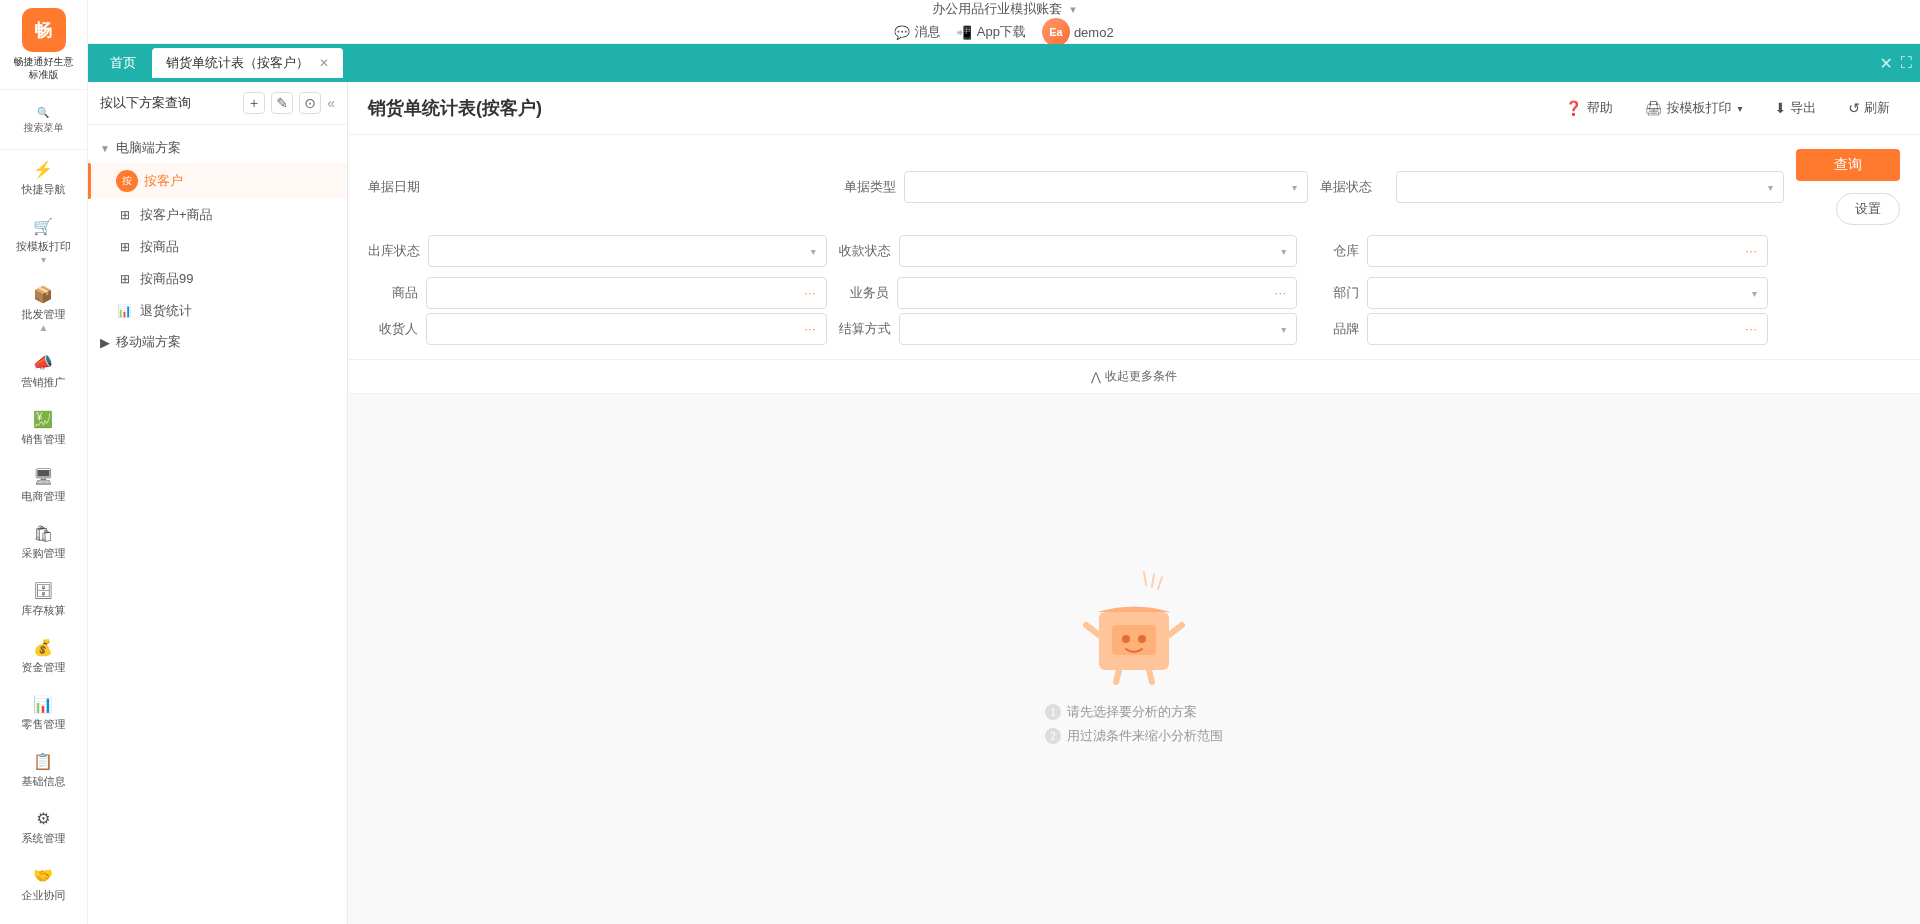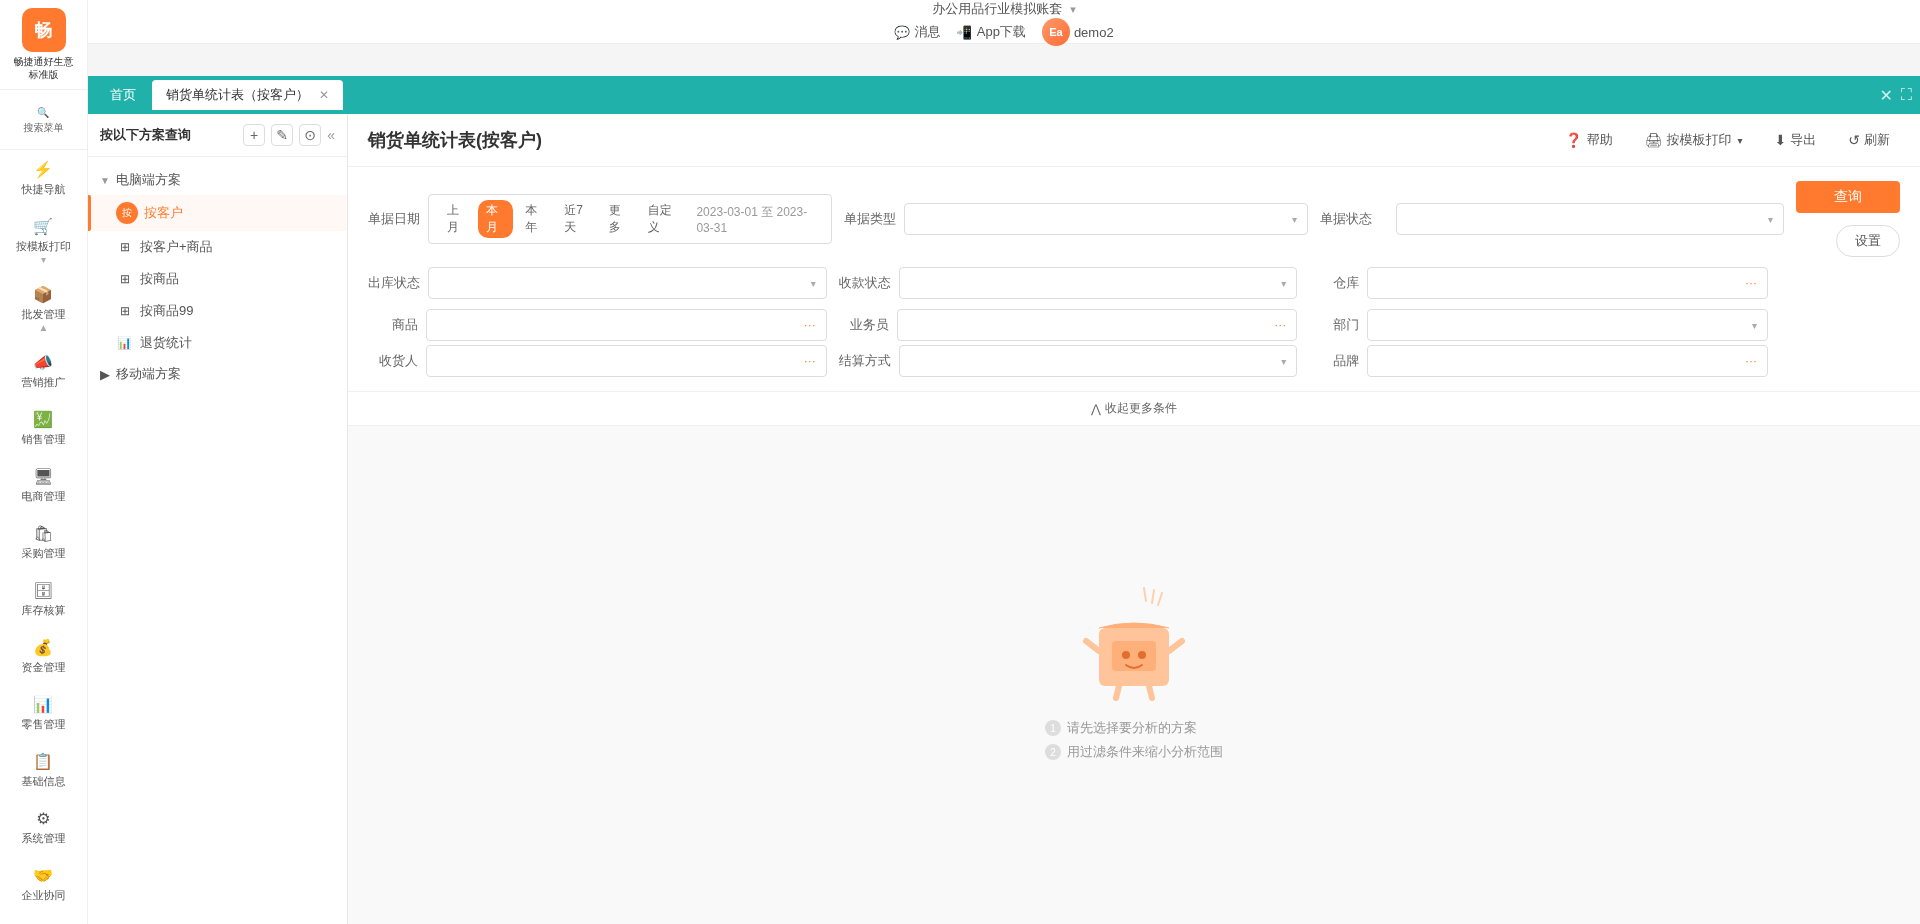--- a/index.html
+++ b/index.html
@@ -24,35 +24,35 @@
 
     
     .topbar { height: 44px; background: #fff; display: flex; align-items: center; padding: 0 16px; border-bottom: 1px solid #eee; justify-content: space-between; flex-direction: column; }
     .topbar-left { display: flex; align-items: center; gap: 8px; color: #555; font-size: 13px; }
     .topbar-left .dropdown-icon { color: #999; font-size: 11px; cursor: pointer; }
     .topbar-right { display: flex; align-items: center; gap: 16px; color: #555; font-size: 13px; }
     .topbar-right .topbar-btn { display: flex; align-items: center; gap: 4px; cursor: pointer; }
     .avatar { width: 28px; height: 28px; border-radius: 50%; background: linear-gradient(135deg, #ff9a6c, #ff6b35); display: flex; align-items: center; justify-content: center; color: white; font-size: 11px; font-weight: bold; }
 
     
-    .tabs-bar { background: #20b2aa; display: flex; align-items: center; padding: 0 8px; height: 38px; gap: 2px; margin-top: 32px; }
+    .tabs-bar { background: #20b2aa; display: flex; align-items: center; padding: 0 8px; height: 38px; gap: 2px; }
     .tab { display: flex; align-items: center; gap: 6px; padding: 0 14px; height: 30px; border-radius: 4px 4px 0 0; cursor: pointer; font-size: 13px; color: rgba(255,255,255,0.8); background: transparent; }
     .tab.active { background: #fff; color: #333; border-radius: 4px 4px 0 0; }
     .tab .close-btn { color: #999; font-size: 12px; cursor: pointer; margin-left: 4px; }
     .tab.home { color: #fff; }
     .tabs-controls { margin-left: auto; display: flex; align-items: center; gap: 8px; }
     .tabs-controls .ctrl-btn { color: rgba(255,255,255,0.8); cursor: pointer; font-size: 16px; }
 
     
     .content { flex: 1; display: flex; overflow: hidden; background: #f5f5f5; }
 
     
     .left-panel { width: 260px; background: #fff; border-right: 1px solid #e8e8e8; display: flex; flex-direction: column; flex-shrink: 0; overflow-y: auto; }
     .left-panel-header { display: flex; align-items: center; padding: 10px 12px; border-bottom: 1px solid #f0f0f0; justify-content: space-between; }
-    .left-panel-header .header-title { font-size: 13px; color: #333; font-weight: 700; }
+    .left-panel-header .header-title { font-size: 13px; color: #333; font-weight: 400; }
     .left-panel-header .header-actions { display: flex; align-items: center; gap: 6px; }
     .header-actions .action-btn { width: 22px; height: 22px; border: 1px solid #ddd; border-radius: 4px; display: flex; align-items: center; justify-content: center; cursor: pointer; color: #666; font-size: 14px; }
     .header-actions .collapse-btn { color: #999; cursor: pointer; font-size: 14px; }
 
     
     .tree-section { padding: 8px 0; }
     .tree-group { }
     .tree-group-header { display: flex; align-items: center; gap: 6px; padding: 6px 12px; cursor: pointer; color: #555; font-size: 13px; }
     .tree-group-header .toggle { font-size: 10px; color: #999; }
     .tree-item { display: flex; align-items: center; gap: 6px; padding: 7px 12px 7px 28px; cursor: pointer; color: #555; font-size: 13px; position: relative; }
@@ -310,31 +310,20 @@
       </div>
 
       <div class="filter-area">
         <div class="filter-top-row">
           <div class="filter-fields-block">
 
             <div style="display:flex;align-items:center;gap:12px;margin-bottom:10px;">
 
               <div class="filter-field" style="flex:1;">
                 <span class="field-label">单据日期</span>
-                <div class="field-control" style="gap:4px;flex-wrap:nowrap;min-width:0;">
-                  <div class="date-tabs">
-                    <span class="date-tab">上月</span>
-                    <span class="date-tab active">本月</span>
-                    <span class="date-tab">本年</span>
-                    <span class="date-tab">近7天</span>
-                    <span class="date-tab">更多</span>
-                    <span class="date-tab">自定义</span>
-                  </div>
-                  <span class="date-range">2023-03-01 至 2023-03-31</span>
-                </div>
               </div>
 
               <div class="filter-field" style="flex:1;">
                 <span class="field-label">单据类型</span>
                 <div class="field-control">
                   <span style="color:#bbb;"></span>
                   <span class="dropdown-arrow">▾</span>
                 </div>
               </div>
 

